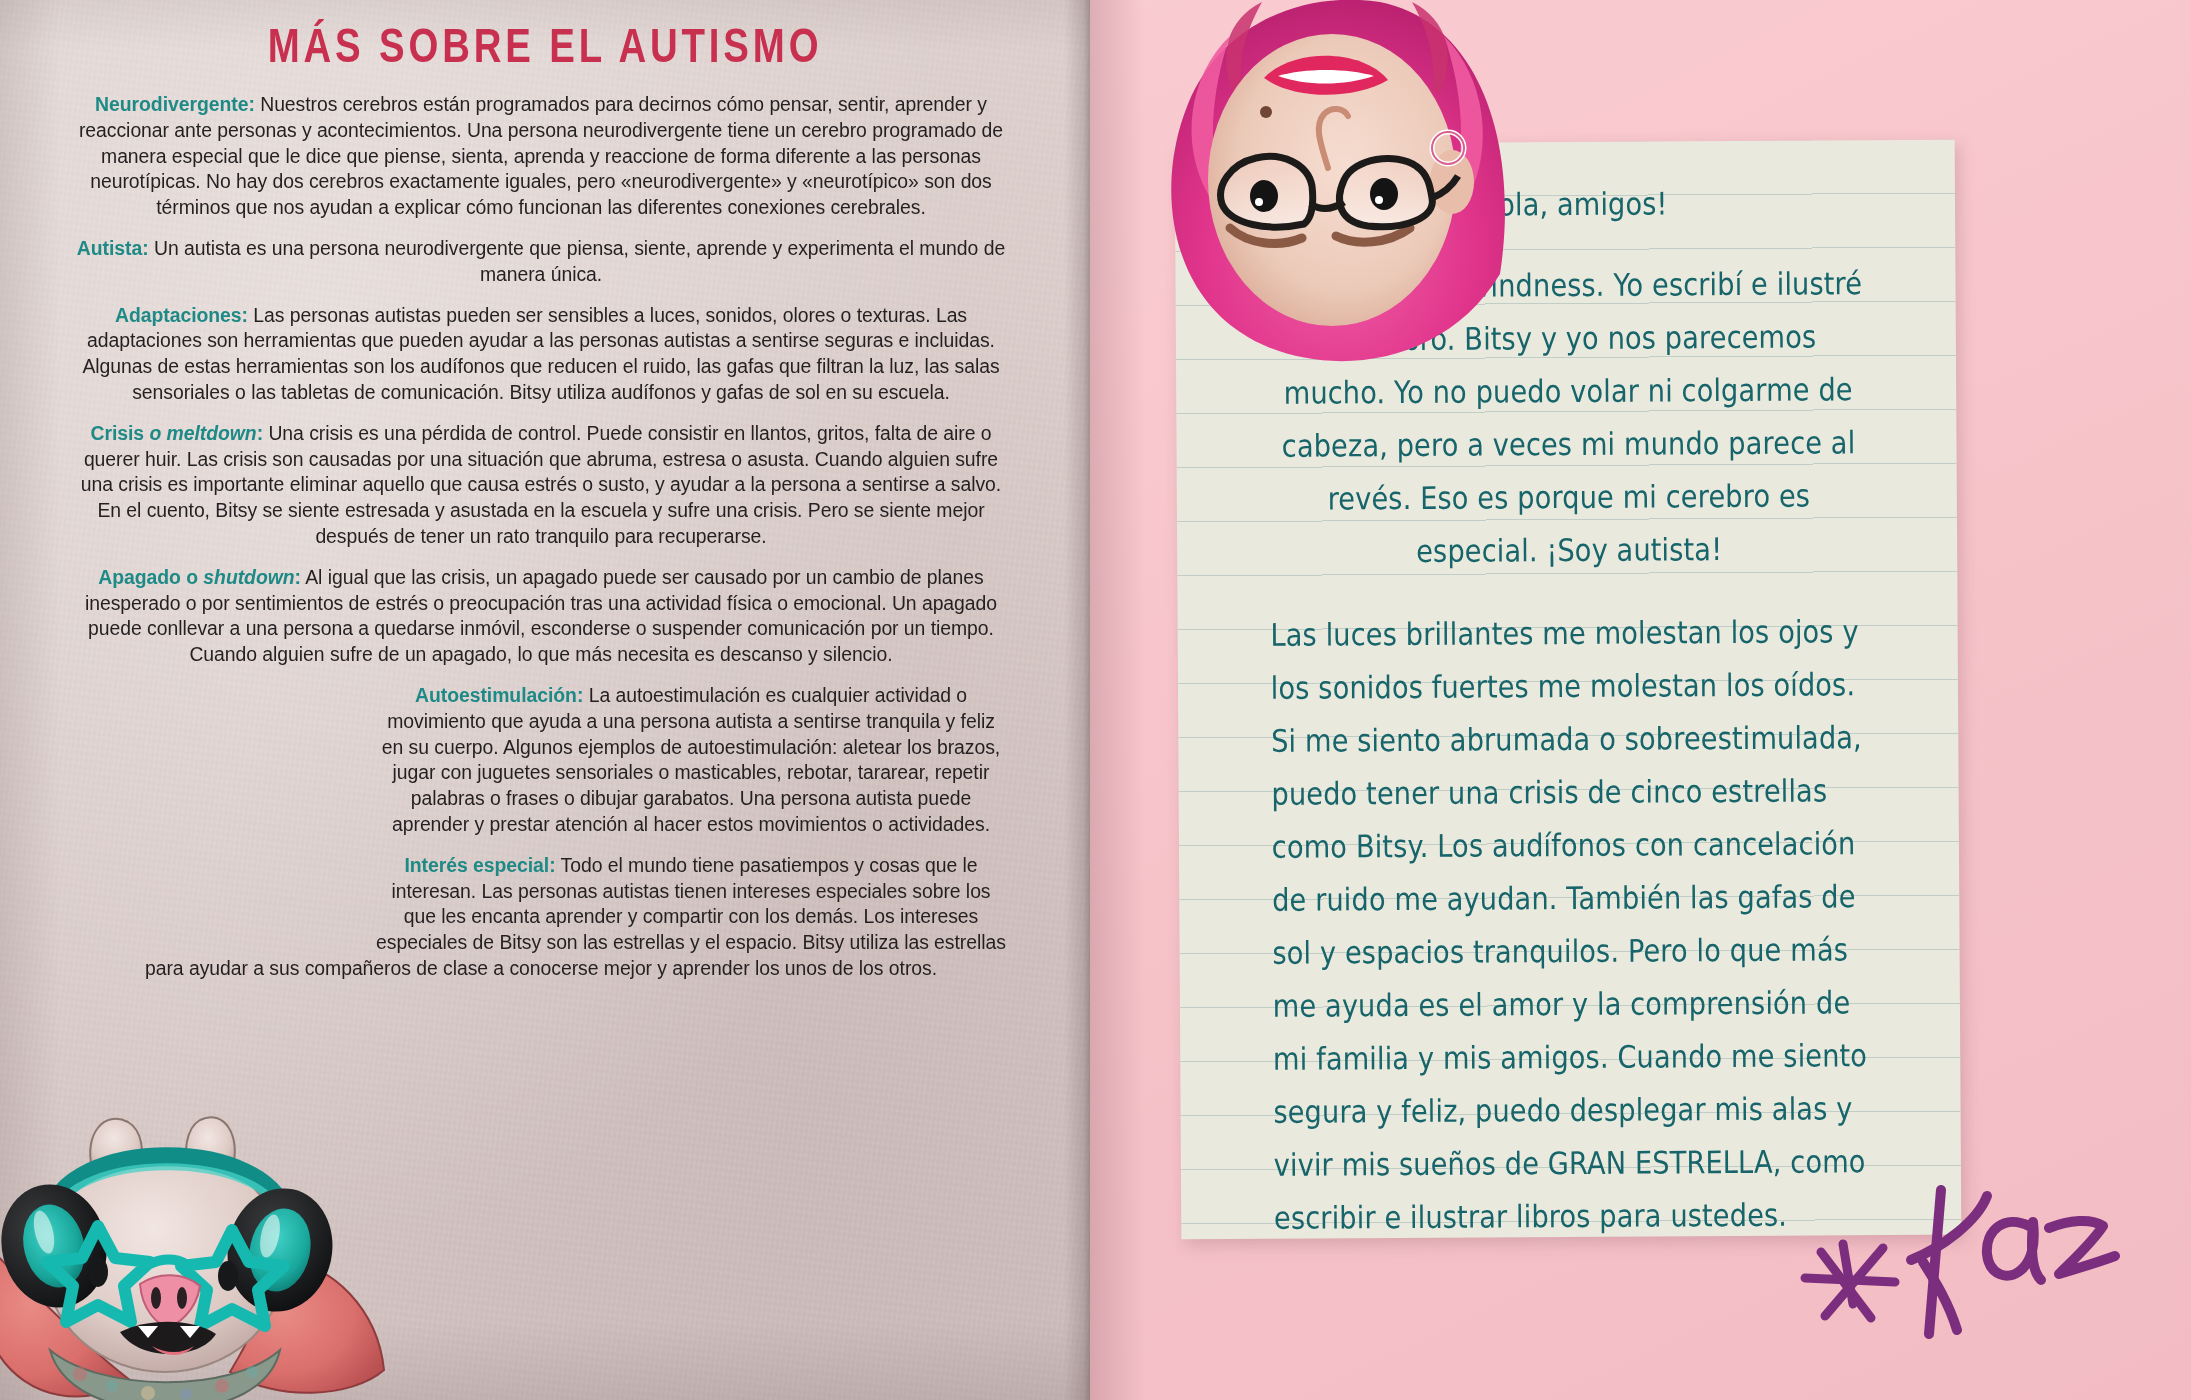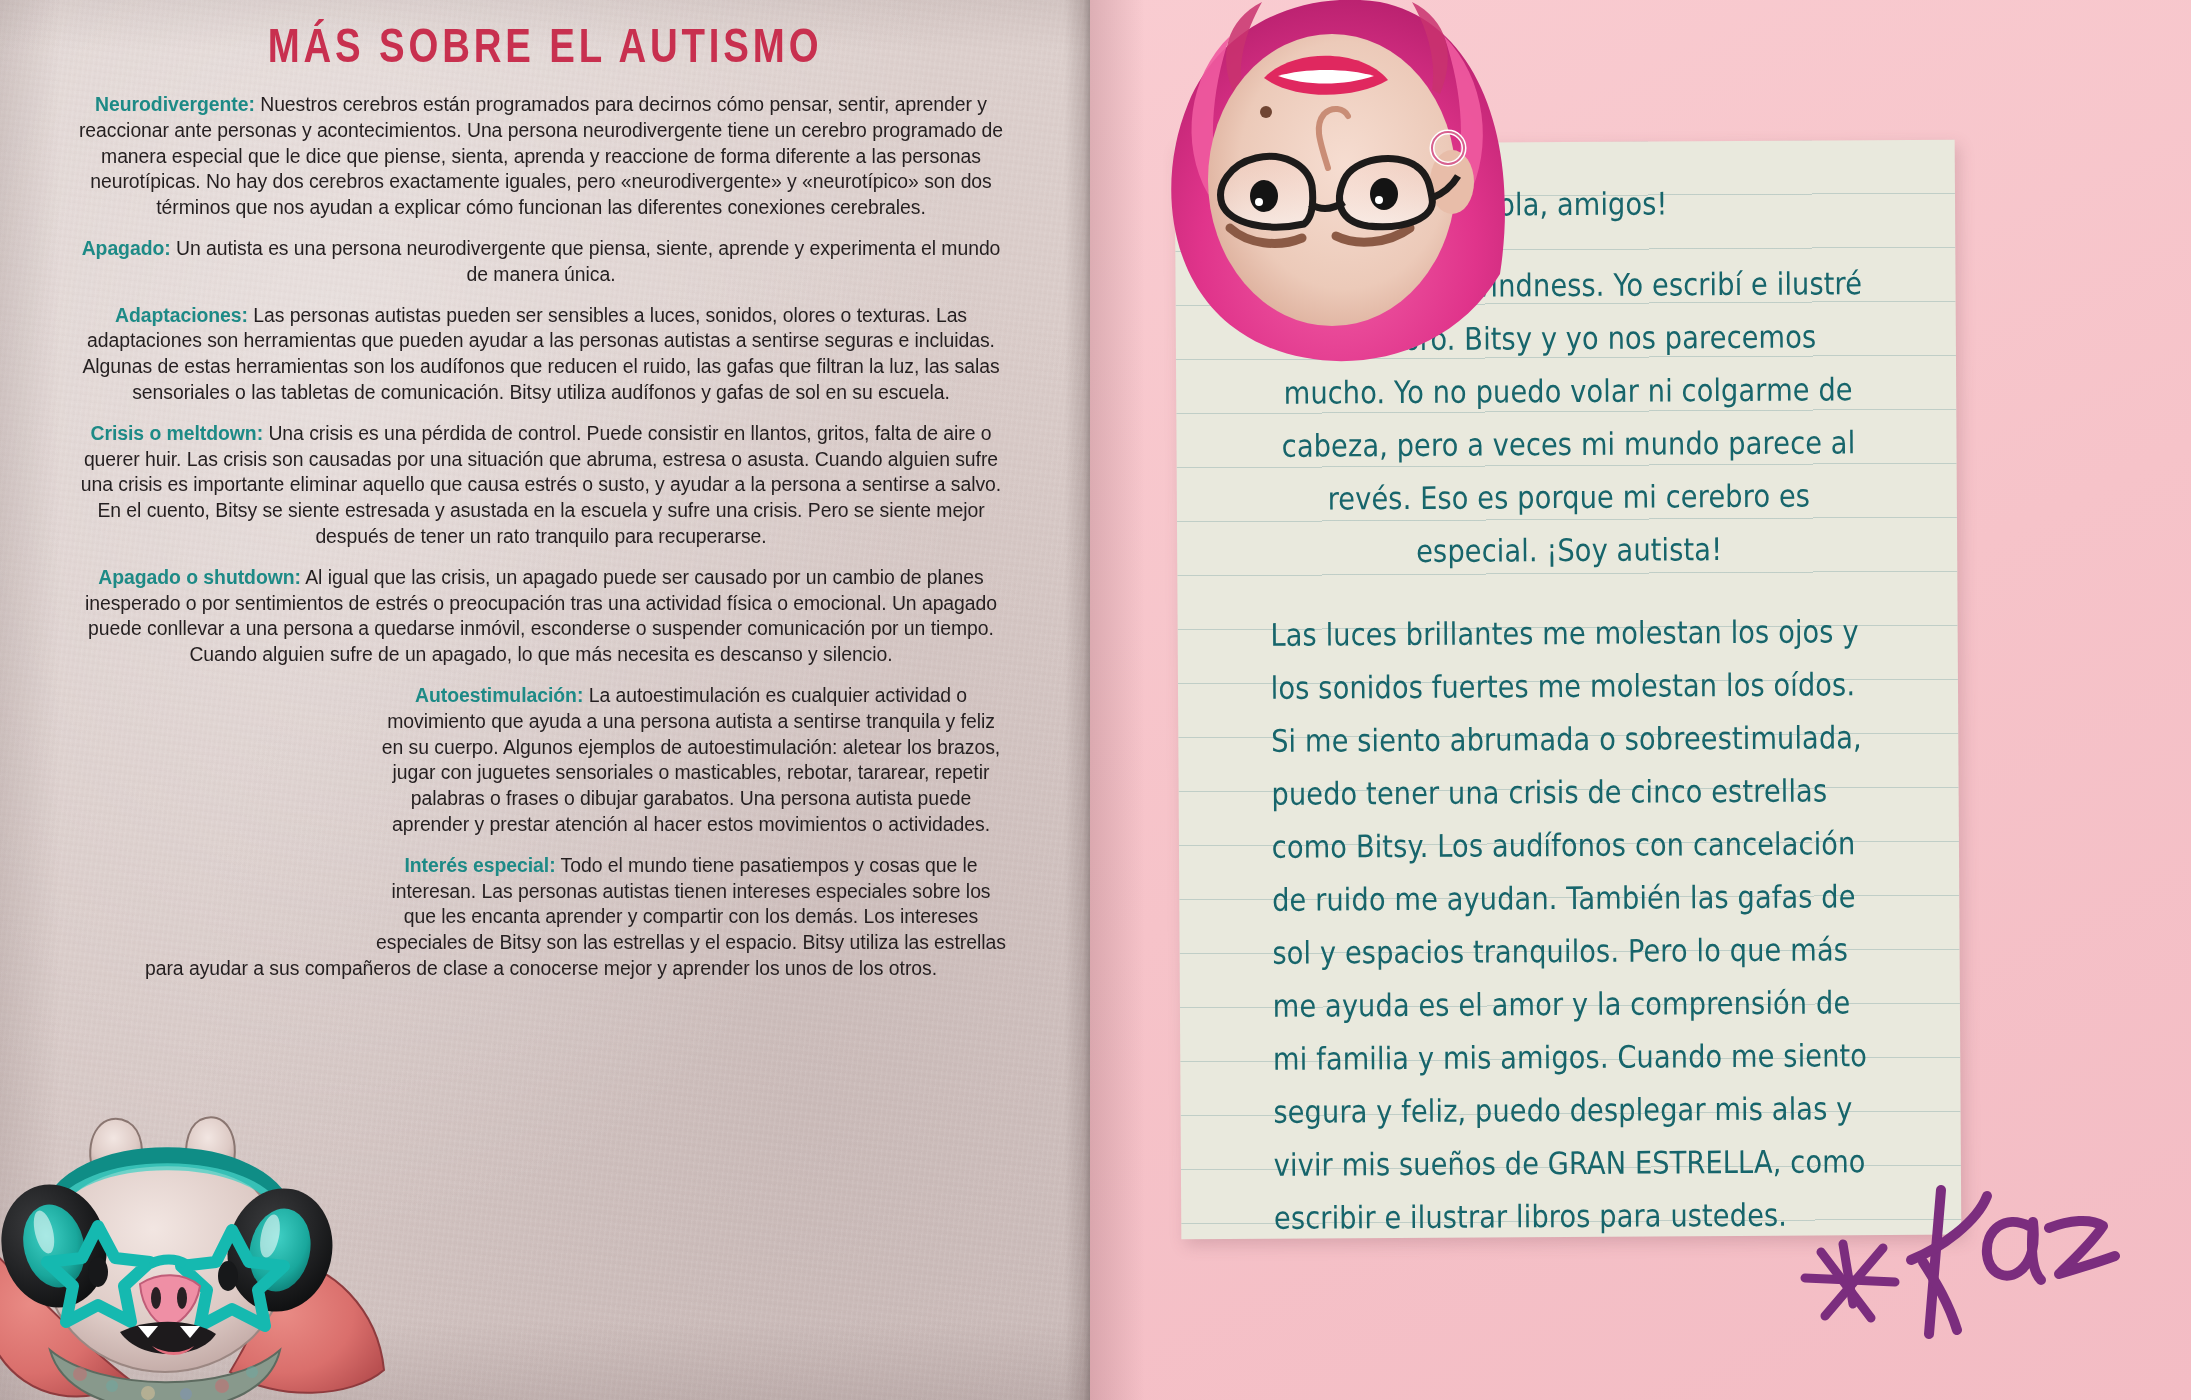--- a/index.html
+++ b/index.html
@@ -79,21 +79,21 @@
     font-size: 19.4px;
     line-height: 25.8px;
     margin-bottom: 15px;
     text-align: center;
     letter-spacing: -0.05px;
   }
   .term {
     color: #1d8a86;
     font-weight: 700;
   }
-  .term-it { }
+  .term-it { font-style: italic; }
 
   
   .float-bat {
     float: left;
     width: 300px;
     height: 250px;
     shape-outside: polygon(0 0, 100% 0, 100% 100%, 0 100%);
   }
 
   
@@ -193,21 +193,21 @@
 
     <h1 class="page-title">MÁS SOBRE EL AUTISMO</h1>
 
     <div class="text-col">
 
       <p class="para">
         <span class="term">Neurodivergente:</span><span> Nuestros cerebros están programados para decirnos cómo pensar, sentir, aprender y reaccionar ante personas y acontecimientos. Una persona neurodivergente tiene un cerebro programado de manera especial que le dice que piense, sienta, aprenda y reaccione de forma diferente a las personas neurotípicas. No hay dos cerebros exactamente iguales, pero «neurodivergente» y «neurotípico» son dos términos que nos ayudan a explicar cómo funcionan las diferentes conexiones cerebrales.</span>
       </p>
 
       <p class="para">
-        <span class="term">Apagado:</span><span> Un autista es una persona neurodivergente que piensa, siente, aprende y experimenta el mundo de manera única.</span>
+        <span class="term">Autista:</span><span> Un autista es una persona neurodivergente que piensa, siente, aprende y experimenta el mundo de manera única.</span>
       </p>
 
       <p class="para">
         <span class="term">Adaptaciones:</span><span> Las personas autistas pueden ser sensibles a luces, sonidos, olores o texturas. Las adaptaciones son herramientas que pueden ayudar a las personas autistas a sentirse seguras e incluidas. Algunas de estas herramientas son los audífonos que reducen el ruido, las gafas que filtran la luz, las salas sensoriales o las tabletas de comunicación. Bitsy utiliza audífonos y gafas de sol en su escuela.</span>
       </p>
 
       <p class="para">
         <span class="term">Crisis</span><span class="term term-it"> o meltdown</span><span class="term">:</span><span> Una crisis es una pérdida de control. Puede consistir en llantos, gritos, falta de aire o querer huir. Las crisis son causadas por una situación que abruma, estresa o asusta.  Cuando alguien sufre una crisis es importante eliminar aquello que causa estrés o susto, y ayudar a la persona a sentirse a salvo. En el cuento, Bitsy se siente estresada y asustada en la escuela y sufre una crisis. Pero se siente mejor después de tener un rato tranquilo para recuperarse.</span>
       </p>
 

